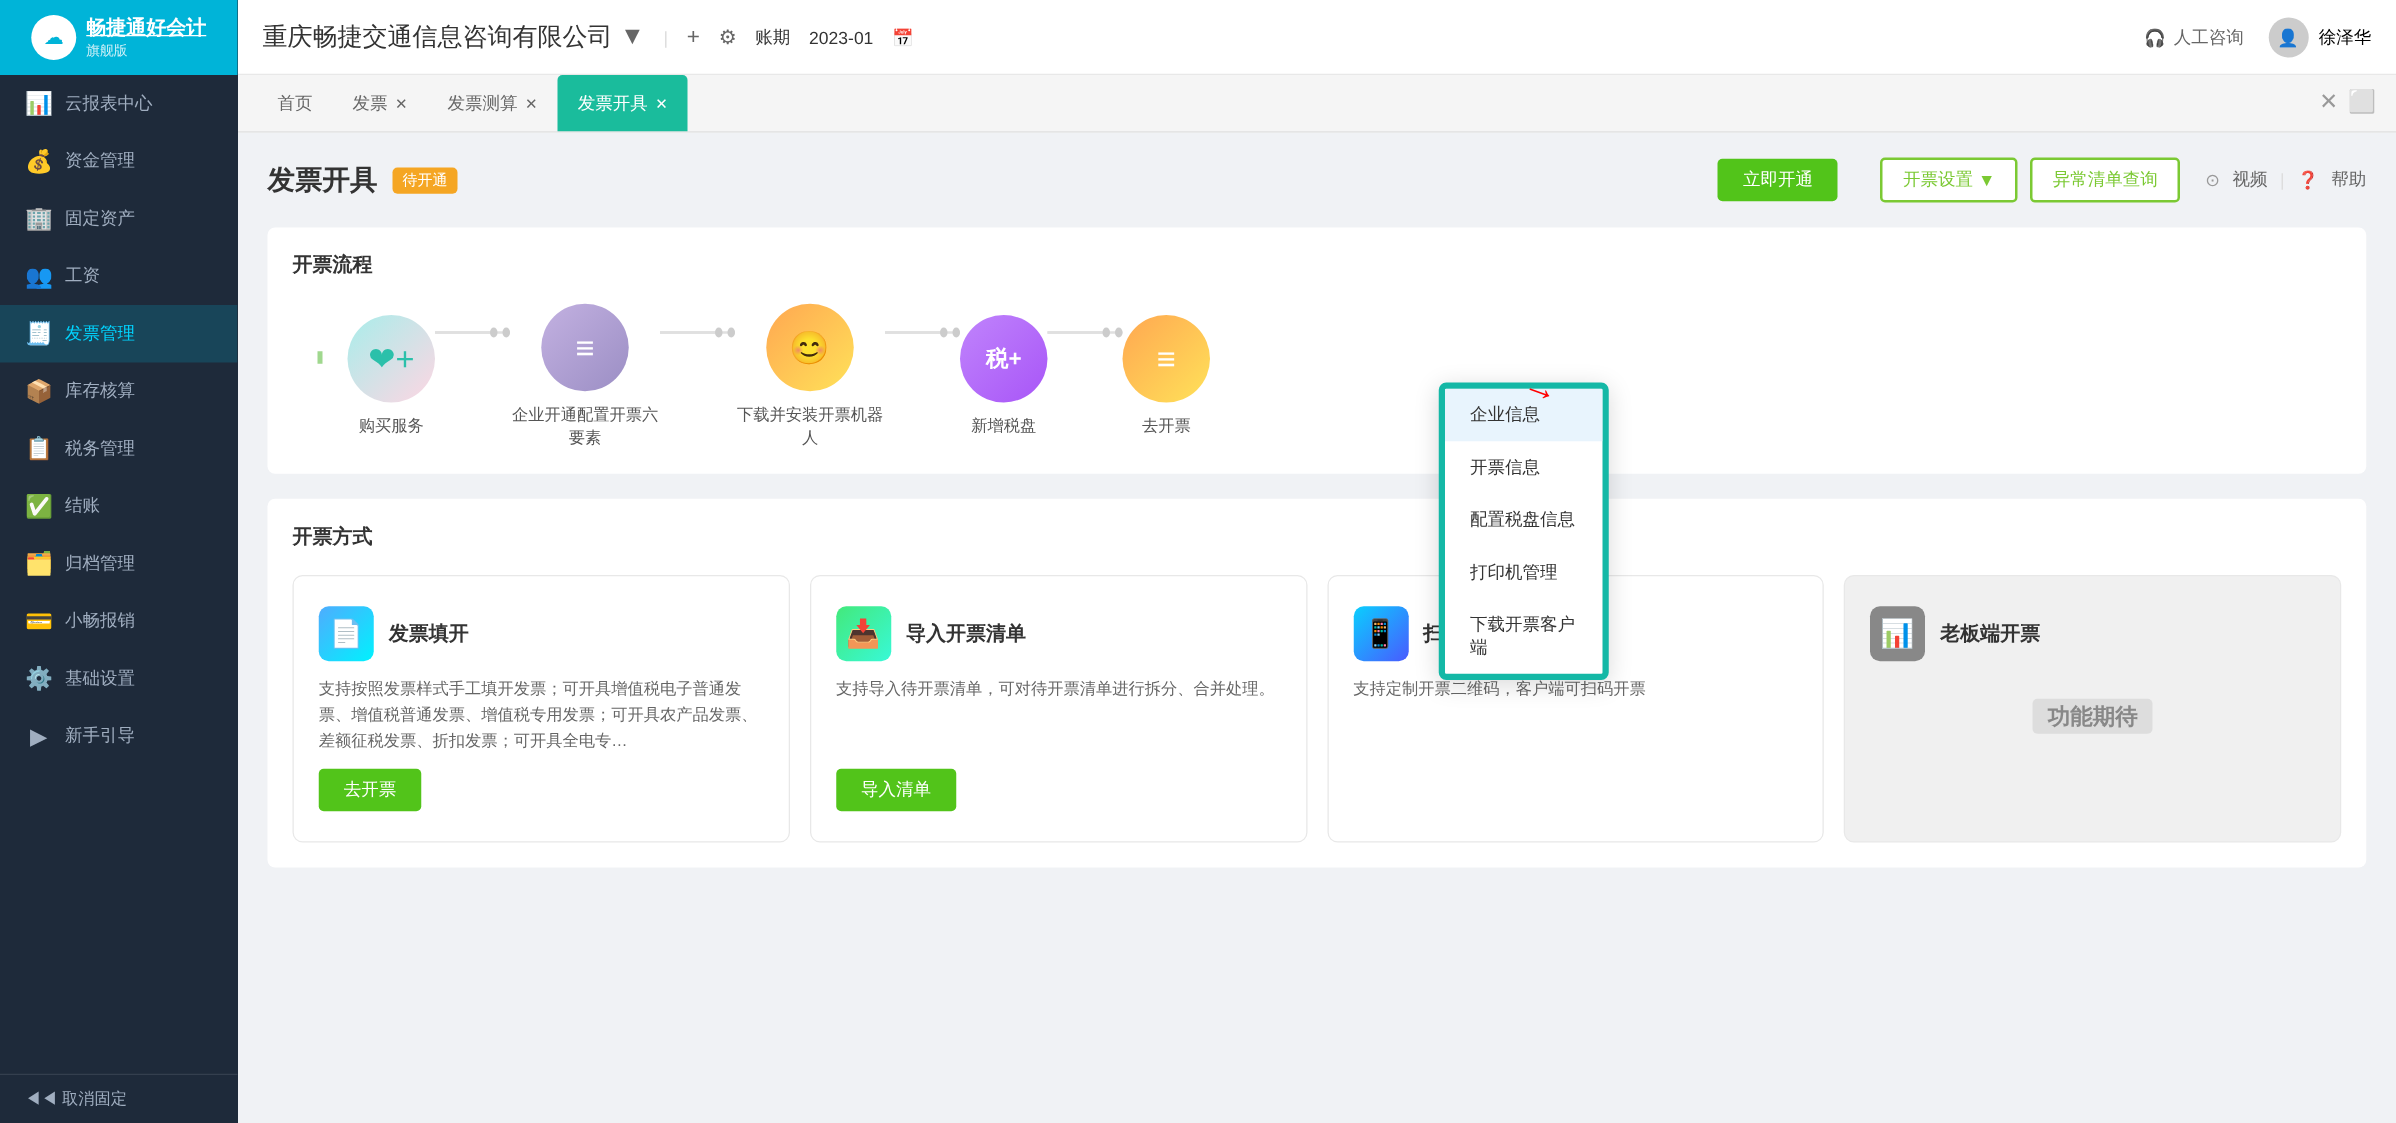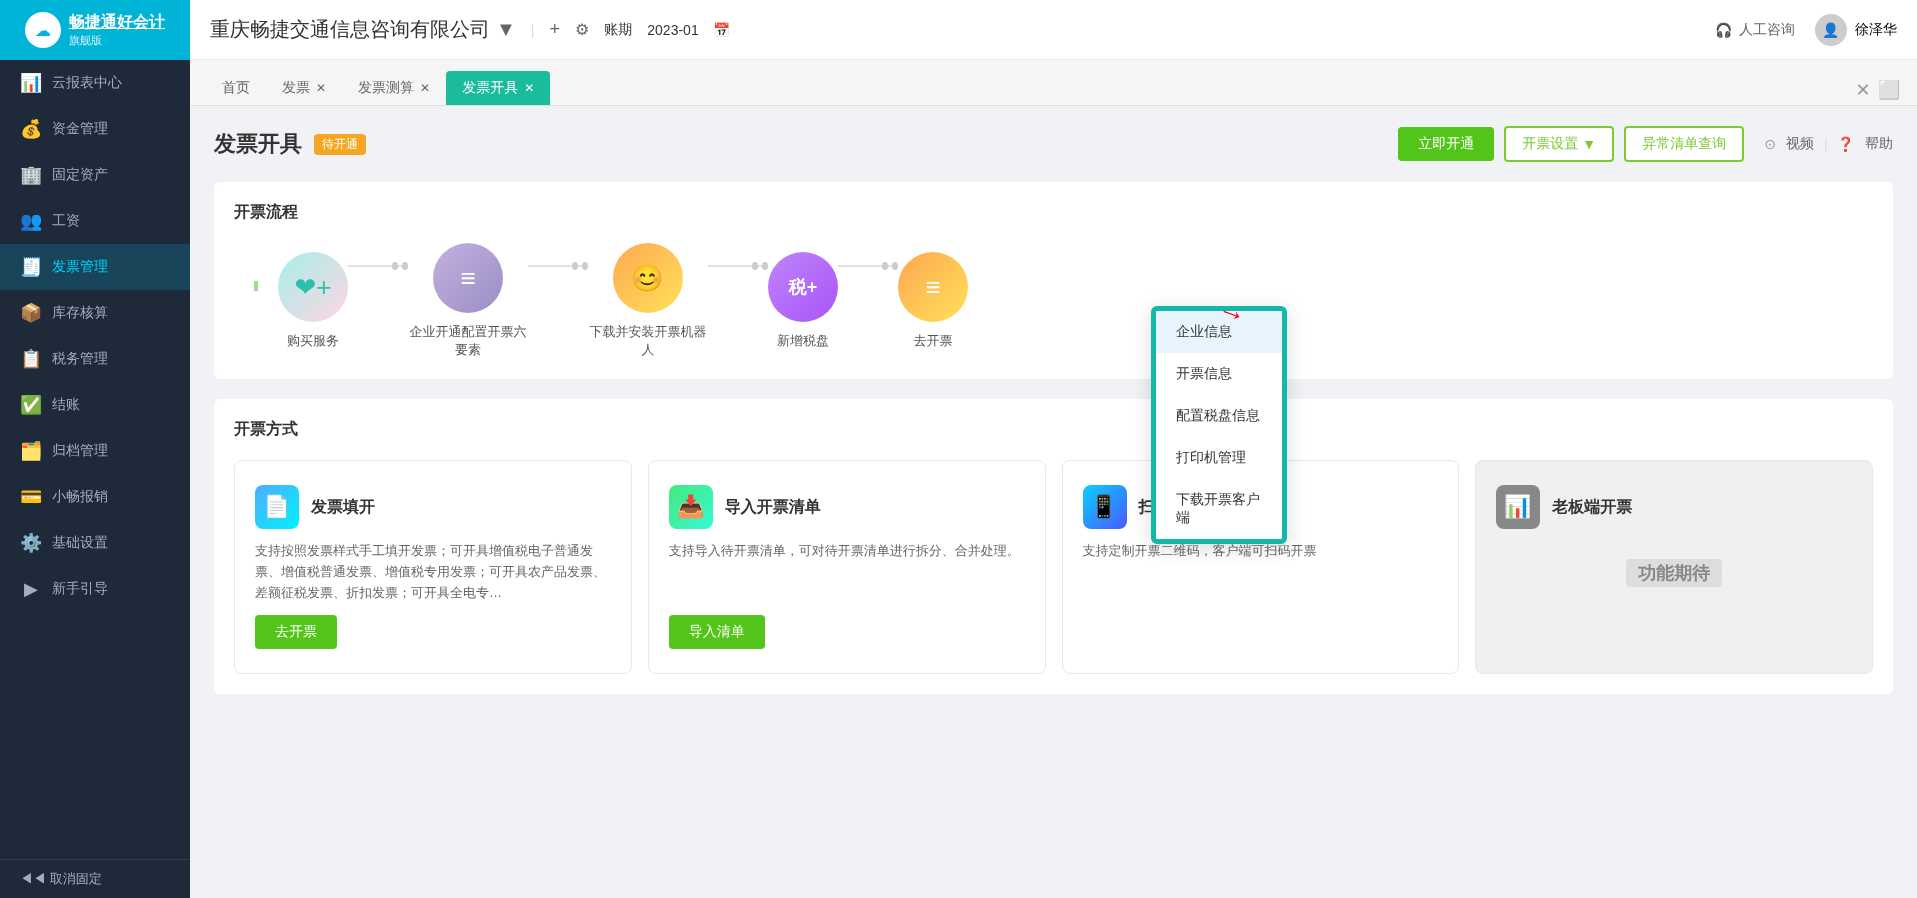--- a/index.html
+++ b/index.html
@@ -55,21 +55,21 @@
     .topbar-right { margin-left: auto; display: flex; align-items: center; gap: 20px; }
     .topbar-support { display: flex; align-items: center; gap: 6px; color: #666; cursor: pointer; }
     .topbar-user { display: flex; align-items: center; gap: 8px; cursor: pointer; }
     .user-avatar {
       width: 32px; height: 32px; border-radius: 50%; background: #ccc;
       display: flex; align-items: center; justify-content: center; color: white;
     }
 
     
     .tabs {
-      height: 46px; background: #f5f5f5; display: flex; align-items: flex-end;
+      height: 46px; background: #f5f5f5; display: flex; 
       padding: 0 16px; border-bottom: 1px solid #e0e0e0;
     }
     .tab {
       padding: 8px 16px; cursor: pointer; color: #666; font-size: 14px;
       border-radius: 4px 4px 0 0; position: relative; display: flex; align-items: center; gap: 6px;
     }
     .tab.active {
       background: #1abc9c; color: white;
     }
     .tab-close { font-size: 12px; cursor: pointer; }
@@ -85,21 +85,21 @@
       padding: 2px 8px; border-radius: 4px;
     }
     .header-actions { margin-left: auto; display: flex; align-items: center; gap: 10px; }
     .btn-activate {
       background: #52c41a; color: white; border: none; padding: 8px 20px;
       border-radius: 4px; cursor: pointer; font-size: 14px;
     }
     .btn-settings {
       background: white; color: #7bc933; border: 2px solid #7bc933;
       padding: 7px 16px; border-radius: 4px; cursor: pointer; font-size: 14px;
-      display: flex; align-items: center; gap: 4px; position: relative;
+      display: flex; align-items: center; gap: 4px; position: relative; margin-left: 24px;
     }
     .btn-exception {
       background: white; color: #7bc933; border: 2px solid #7bc933;
       padding: 7px 16px; border-radius: 4px; cursor: pointer; font-size: 14px;
     }
     .btn-video { color: #666; font-size: 14px; cursor: pointer; }
     .btn-help { color: #666; font-size: 14px; cursor: pointer; }
 
     
     .section { background: white; border-radius: 6px; padding: 20px; margin-bottom: 20px; }

